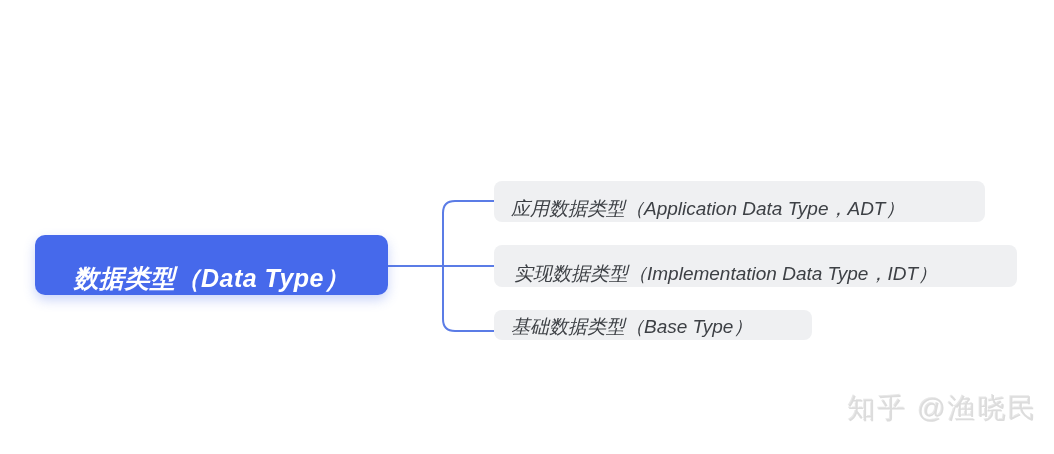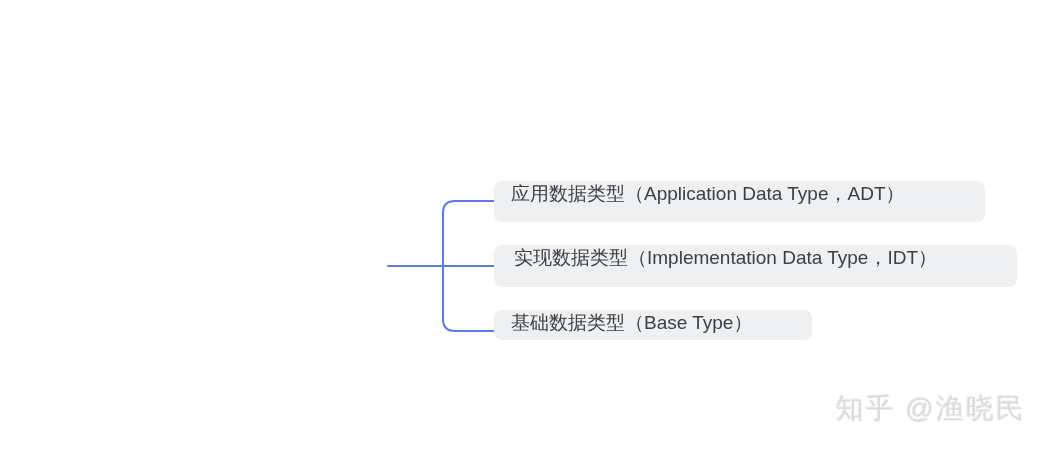--- a/index.html
+++ b/index.html
@@ -19,23 +19,24 @@
     position: absolute;
     left: 0;
     top: 0;
     width: 1054px;
     height: 454px;
     pointer-events: none;
   }
   .node {
     position: absolute;
     display: flex;
-    align-items: flex-start;
+    align-items: flex-end;
     white-space: nowrap;
     box-sizing: border-box;
+    font-style: italic;
   }
   .root-node {
     left: 35px;
     top: 235px;
     width: 353px;
     height: 60px;
     justify-content: center;
     background: #4669eb;
     border-radius: 10px;
     box-shadow: 0 5px 12px rgba(70, 105, 235, 0.28);
@@ -52,21 +53,21 @@
     color: #3d4045;
     font-size: 19px;
     padding: 0 17px;
     cursor: pointer;
   }
   .child-1 { top: 181px; height: 41px; min-width: 491px; }
   .child-2 { top: 245px; height: 42px; min-width: 523px; padding-left: 20px; }
   .child-3 { top: 310px; height: 30px; min-width: 318px; }
   .watermark {
     position: absolute;
-    right: 28px;
+    right: 16px;
     bottom: 26px;
     font-size: 28px;
     color: #dcdcdc;
     text-shadow: 1px 1px 0 rgba(255,255,255,0.95), -1px -1px 0 rgba(190,190,190,0.35);
     letter-spacing: 2px;
     user-select: none;
   }
 </style>
 </head>
 <body>
@@ -75,20 +76,23 @@
 
   <svg class="connector-layer" viewBox="0 0 1054 454" xmlns="http://www.w3.org/2000/svg">
 
     <path d="M 388 266 L 494 266" fill="none" stroke="#5b7ce6" stroke-width="2" stroke-linecap="round"></path>
 
     <path d="M 443 266 L 443 213 Q 443 201 455 201 L 494 201" fill="none" stroke="#5b7ce6" stroke-width="2" stroke-linecap="round"></path>
 
     <path d="M 443 266 L 443 319 Q 443 331 455 331 L 494 331" fill="none" stroke="#5b7ce6" stroke-width="2" stroke-linecap="round"></path>
   </svg>
 
+  <div class="node root-node">
+    <span>数据类型（Data Type）</span>
+  </div>
 
   <div class="node child-node child-1">
     <span>应用数据类型（Application Data Type，ADT）</span>
   </div>
 
   <div class="node child-node child-2">
     <span>实现数据类型（Implementation Data Type，IDT）</span>
   </div>
 
   <div class="node child-node child-3">

